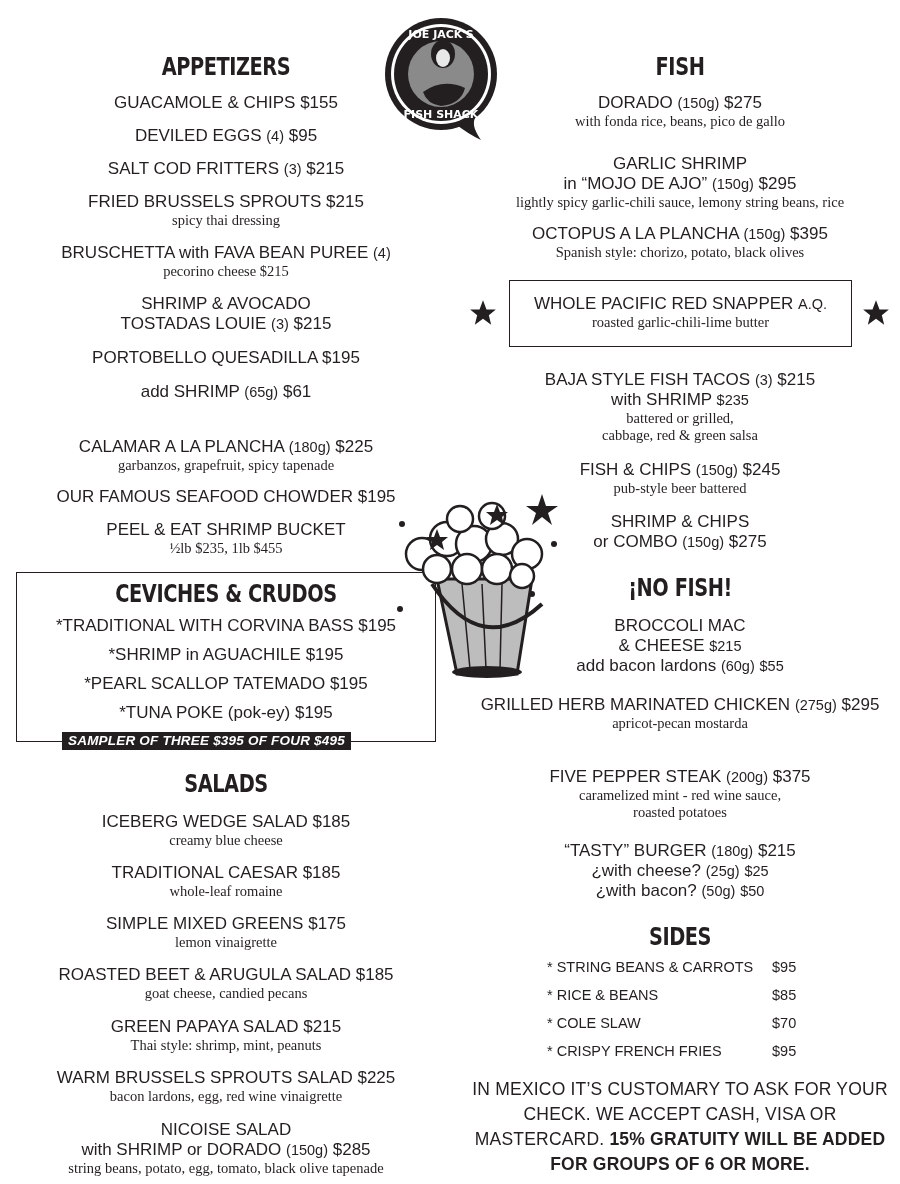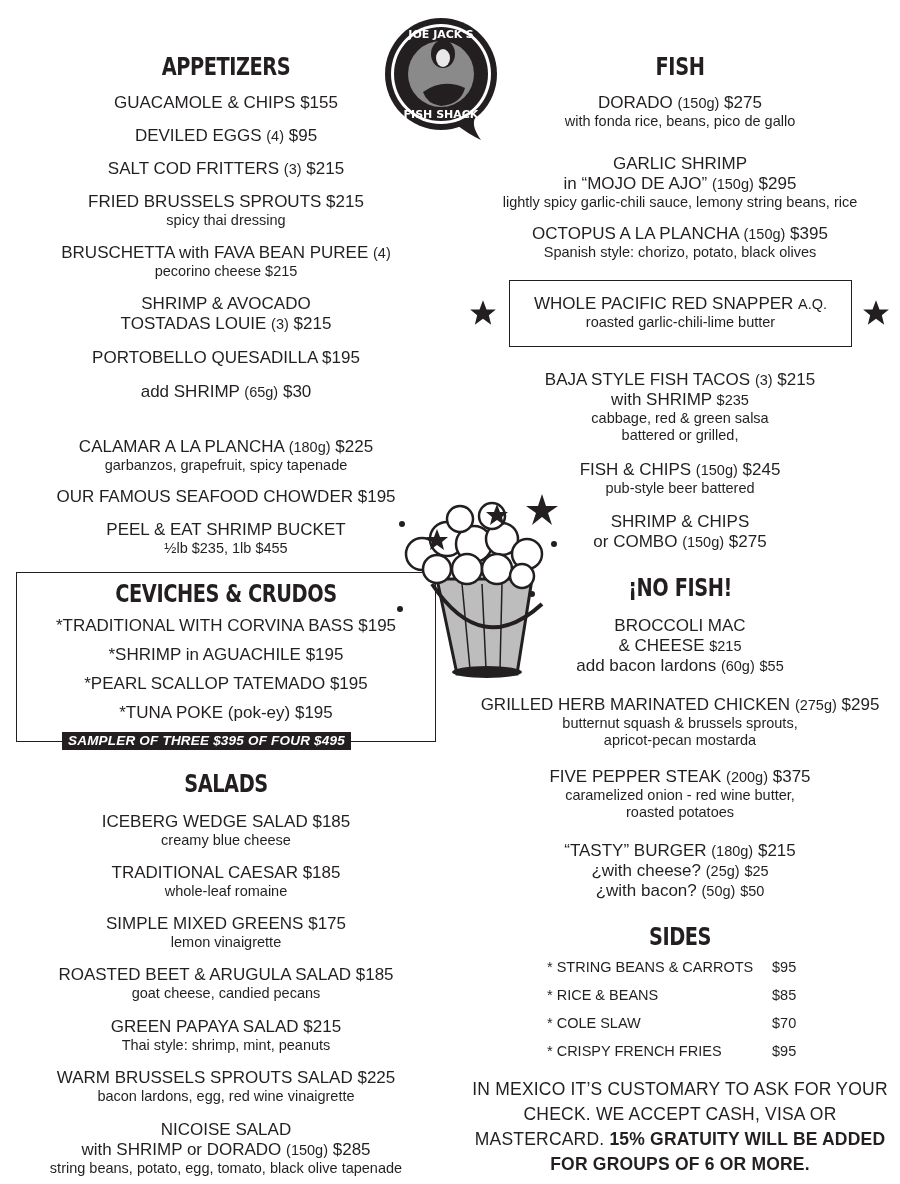--- a/index.html
+++ b/index.html
@@ -3,21 +3,21 @@
 <meta charset="utf-8">
 <style>
   html, body { margin:0; padding:0; background:#ffffff; }
   body { width:900px; height:1184px; position:relative; overflow:hidden; color:#231f20;
          font-family:"Liberation Sans", "DejaVu Sans", sans-serif; }
   .col { position:absolute; text-align:center; }
   .h { font-family:"DejaVu Sans", sans-serif; font-weight:900; font-stretch:condensed;
        font-size:25px; letter-spacing:-0.5px; color:#231f20; transform:scaleX(0.86);
        transform-origin:center; display:block; line-height:30px; }
   .name { font-size:17px; line-height:20px; display:block; }
-  .desc { font-size:14.5px; line-height:17px; display:block; }
+  .desc { font-size:14.5px; line-height:17px; display:block;font-family:Liberation Serif, serif; }
   .small { font-size:14.5px; }
   .pos { position:absolute; left:0; right:0;text-align:center; }
   .box { position:absolute; border:1.5px solid #231f20; }
   .sampler { position:absolute; background:#231f20; color:#fff; font-weight:bold; font-style:italic;
              font-size:13.5px; letter-spacing:0.2px; padding:1px 6px; white-space:nowrap; line-height:16px; }
   .star { position:absolute; width:28px; height:28px; }
   .sides { position:absolute; left:547px; width:260px; }
   .side-row { position:absolute; left:0; width:260px; font-size:14.5px; line-height:18px; }
   .side-row .n { position:absolute; left:0; }
   .side-row .p { position:absolute; left:225px; }
@@ -64,21 +64,21 @@
     <span class="desc">pecorino cheese $215</span>
   </div>
   <div class="pos" style="top:294px">
     <span class="name">SHRIMP &amp; AVOCADO</span>
     <span class="name"><span>TOSTADAS LOUIE</span> <span class="small">(3)</span> <span>$215</span></span>
   </div>
   <div class="pos" style="top:348px">
     <span class="name"><span>PORTOBELLO QUESADILLA</span> <span>$195</span></span>
   </div>
   <div class="pos" style="top:382px">
-    <span class="name"><span>add SHRIMP</span> <span class="small">(65g)</span> <span>$30</span></span>
+    <span class="name"><span>add SHRIMP</span> <span class="small">(65g)</span> <span>$61</span></span>
   </div>
   <div class="pos" style="top:437px">
     <span class="name"><span>CALAMAR A LA PLANCHA</span> <span class="small">(180g)</span> <span>$225</span></span>
     <span class="desc">garbanzos, grapefruit, spicy tapenade</span>
   </div>
   <div class="pos" style="top:487px">
     <span class="name"><span>OUR FAMOUS SEAFOOD CHOWDER</span> <span>$195</span></span>
   </div>
   <div class="pos" style="top:520px">
     <span class="name">PEEL &amp; EAT SHRIMP BUCKET</span>
@@ -206,22 +206,22 @@
 <div class="star" style="left:862px;top:299px;">
   <svg width="28" height="28" viewBox="0 0 24 24">
       <polygon points="12,1 15,9 23,9 17,14 19,22 12,17 5,22 7,14 1,9 9,9" fill="#231f20"></polygon>
     </svg>
 </div>
 
 <div class="col" style="left:460px;width:440px;top:0;">
   <div class="pos" style="top:370px">
     <span class="name"><span>BAJA STYLE FISH TACOS</span> <span class="small">(3)</span> <span>$215</span></span>
     <span class="name"><span>with SHRIMP</span> <span class="small">$235</span></span>
+    <span class="desc">battered or grilled,</span>
     <span class="desc">cabbage, red &amp; green salsa</span>
-    <span class="desc">battered or grilled,</span>
   </div>
   <div class="pos" style="top:460px">
     <span class="name"><span>FISH &amp; CHIPS</span> <span class="small">(150g)</span> <span>$245</span></span>
     <span class="desc">pub-style beer battered</span>
   </div>
   <div class="pos" style="top:512px">
     <span class="name">SHRIMP &amp; CHIPS</span>
     <span class="name"><span>or COMBO</span> <span class="small">(150g)</span> <span>$275</span></span>
   </div>
 </div>
@@ -230,26 +230,25 @@
   <div class="pos" style="top:573px">
       <span class="h">¡NO FISH!</span>
     </div>
   <div class="pos" style="top:616px">
     <span class="name">BROCCOLI MAC</span>
     <span class="name"><span>&amp; CHEESE</span> <span class="small">$215</span></span>
     <span class="name"><span>add bacon lardons</span> <span class="small">(60g)</span> <span class="small">$55</span></span>
   </div>
   <div class="pos" style="top:695px">
     <span class="name"><span>GRILLED HERB MARINATED CHICKEN</span> <span class="small">(275g)</span> <span>$295</span></span>
-    <span class="desc">butternut squash &amp; brussels sprouts,</span>
     <span class="desc">apricot-pecan mostarda</span>
   </div>
   <div class="pos" style="top:767px">
     <span class="name"><span>FIVE PEPPER STEAK</span> <span class="small">(200g)</span> <span>$375</span></span>
-    <span class="desc">caramelized onion - red wine butter,</span>
+    <span class="desc">caramelized mint - red wine sauce,</span>
     <span class="desc">roasted potatoes</span>
   </div>
   <div class="pos" style="top:841px">
     <span class="name"><span>“TASTY” BURGER</span> <span class="small">(180g)</span> <span>$215</span></span>
     <span class="name"><span>¿with cheese?</span> <span class="small">(25g)</span> <span class="small">$25</span></span>
     <span class="name"><span>¿with bacon?</span> <span class="small">(50g)</span> <span class="small">$50</span></span>
   </div>
   <div class="pos" style="top:922px">
       <span class="h">SIDES</span>
     </div>

